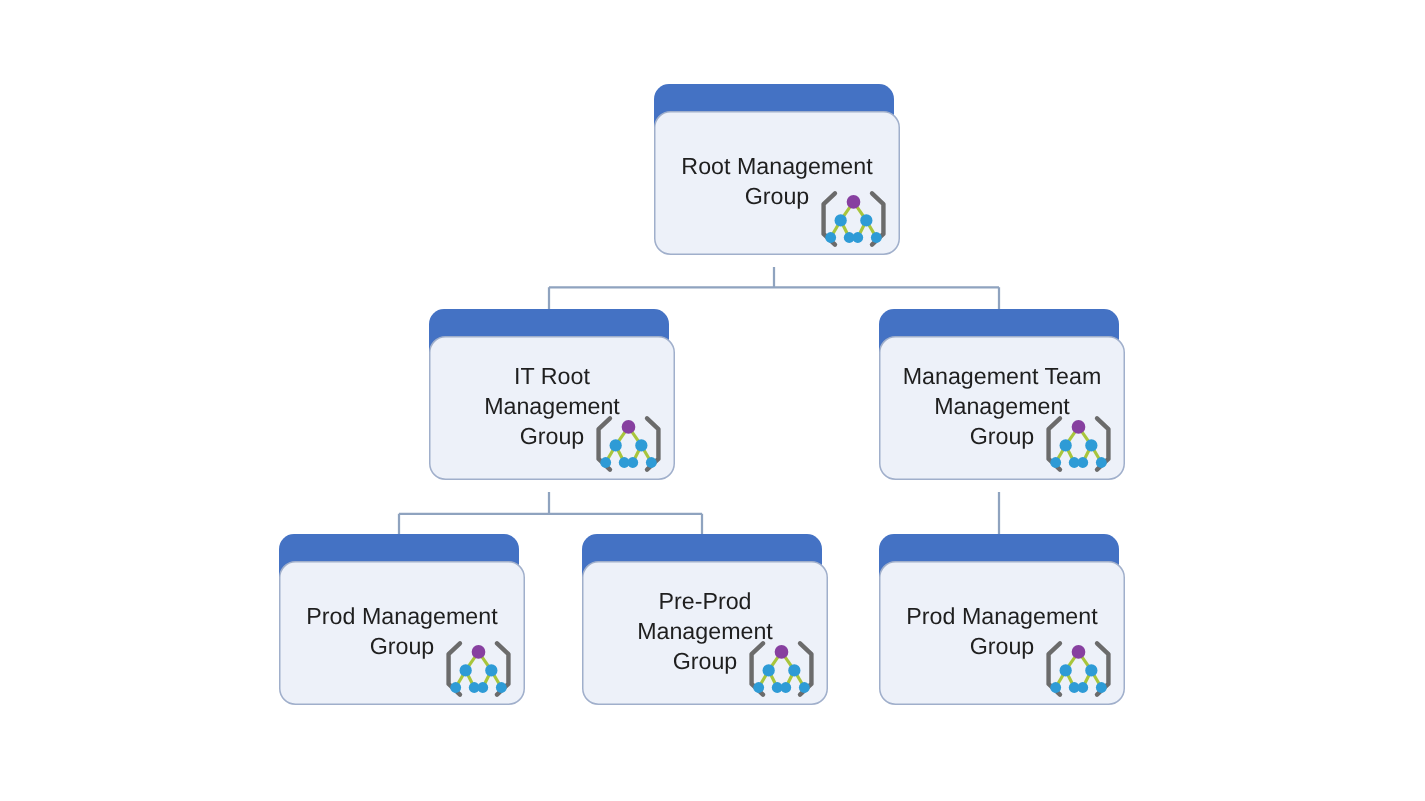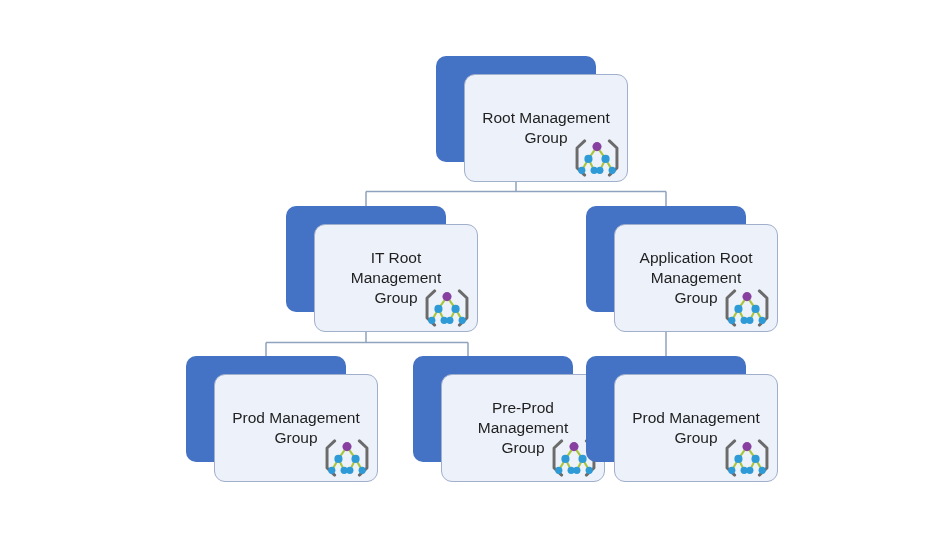--- a/index.html
+++ b/index.html
@@ -19,42 +19,42 @@
     position:relative;width:950px;height:534px;background:#ffffff;overflow:hidden;
   }
   .connectors{position:absolute;left:0;top:0;width:950px;height:534px;pointer-events:none;}
   .connectors path{stroke:var(--connector);stroke-width:1.5;fill:none;}
   .node{position:absolute;width:182px;height:124px;}
   .node-shadow{
     position:absolute;left:0;top:0;width:160px;height:106px;
     border-radius:10px;background:var(--shadow-blue);
   }
   .node-card{
-    position:absolute;left:28px;top:18px;width:164px;height:108px;
+    position:absolute;left:0;top:18px;width:164px;height:96px;
     box-sizing:border-box;border-radius:11px;
     background:var(--card-fill);border:1.5px solid var(--card-border);
     display:flex;align-items:center;justify-content:center;
   }
   .node-label{
     text-align:center;color:var(--text);
     font-size:15.5px;line-height:20px;letter-spacing:0;
   }
   .node-icon{
     position:absolute;right:5px;bottom:4px;width:50px;height:38px;
   }
   .node-icon .bracket{stroke:var(--icon-gray);stroke-width:3.1;fill:none;stroke-linecap:round;stroke-linejoin:round;}
   .node-icon .edge{stroke:var(--icon-green);stroke-width:2.2;}
   .node-icon .n-root{fill:var(--icon-purple);}
   .node-icon .n-child{fill:var(--icon-blue);}
   
   .pos-root{left:436px;top:56px;}
   .pos-it{left:286px;top:206px;}
   .pos-app{left:586px;top:206px;}
   .pos-prod-left{left:186px;top:356px;}
-  .pos-preprod{left:388px;top:356px;margin-left:25px;}
+  .pos-preprod{left:388px;top:356px;}
   .pos-prod-right{left:586px;top:356px;}
 </style>
 </head>
 <body>
 
 <div class="canvas">
 
   <svg class="connectors" width="950" height="534" viewBox="0 0 950 534" xmlns="http://www.w3.org/2000/svg">
 
     <path d="M516,178 L516,191.5 M366,191.5 L666,191.5 M366,191.5 L366,206 M666,191.5 L666,206"></path>
@@ -116,21 +116,21 @@
         <circle class="n-child" cx="29" cy="33" r="3.8"></circle>
           <circle class="n-child" cx="42" cy="33" r="3.8"></circle>
       </svg>
     </div>
   </div>
 
   <div class="node pos-app">
     <div class="node-shadow"></div>
     <div class="node-card">
       <div class="node-label">
-        <div>Application Root</div>
+        <div>Management Team</div>
         <div>Management</div>
         <div>Group</div>
       </div>
       <svg class="node-icon" viewBox="0 0 52 40" xmlns="http://www.w3.org/2000/svg">
         <path class="bracket" d="M13,2 L5,9.5 L5,30.5 L13,38"></path>
         <path class="bracket" d="M39,2 L47,9.5 L47,30.5 L39,38"></path>
         <line class="edge" x1="26" y1="8" x2="17" y2="21"></line>
           <line class="edge" x1="26" y1="8" x2="35" y2="21"></line>
         <line class="edge" x1="17" y1="21" x2="10" y2="33"></line>
           <line class="edge" x1="17" y1="21" x2="23" y2="33"></line>

